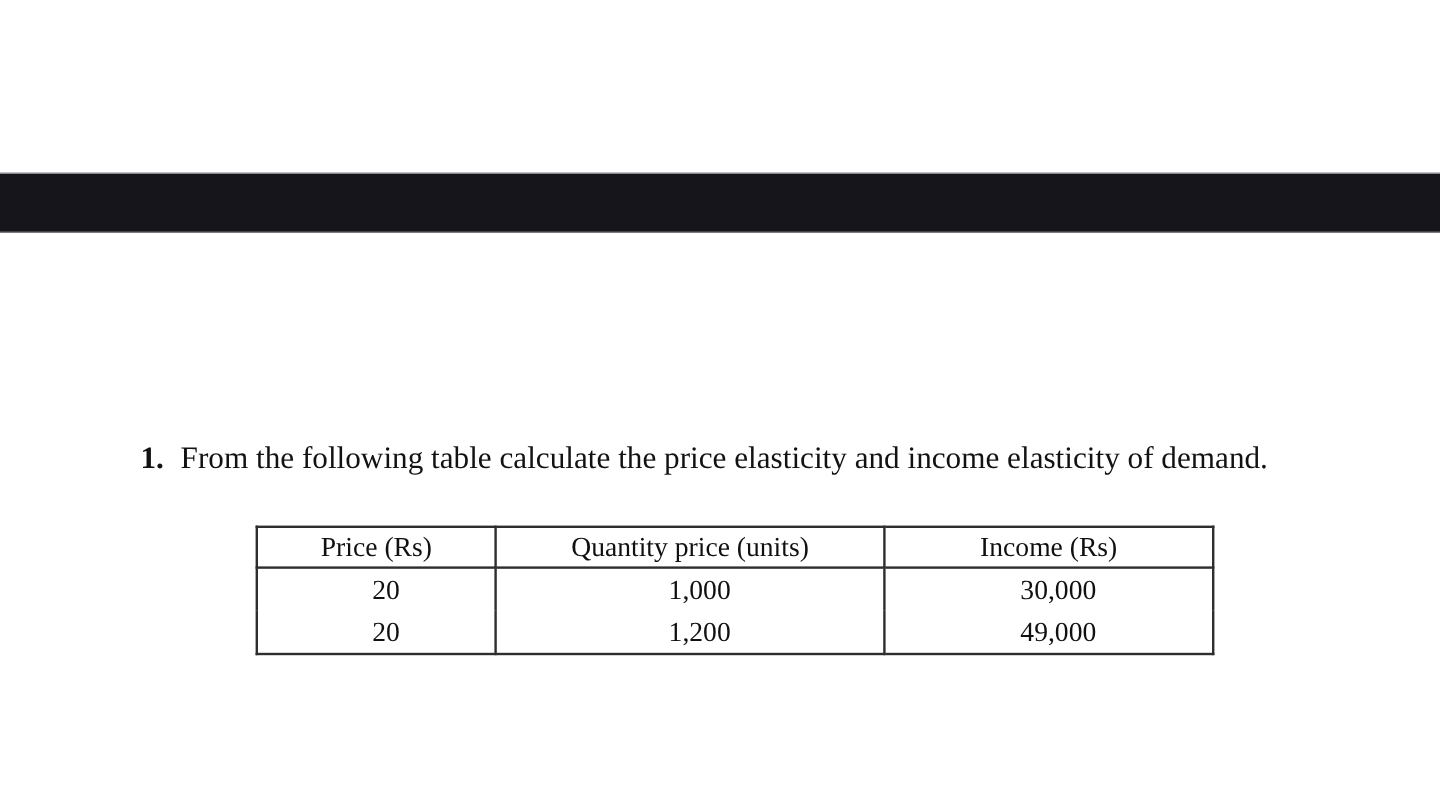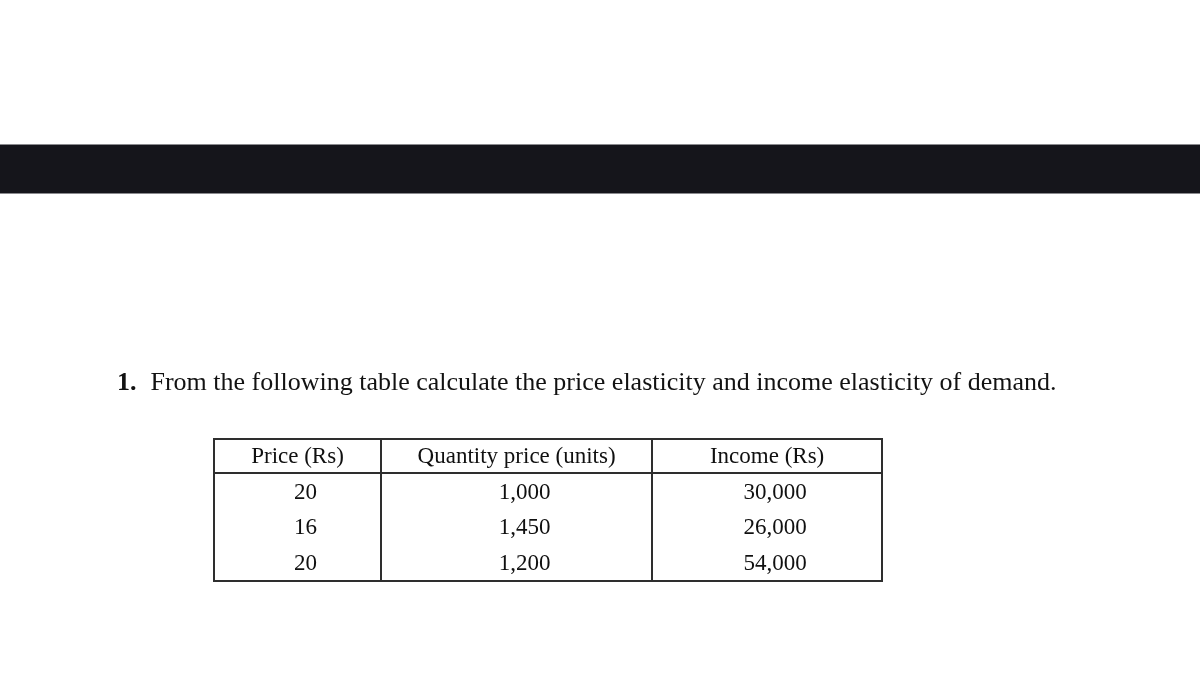--- a/index.html
+++ b/index.html
@@ -32,21 +32,21 @@
     margin-left: 10px;
   }
   .question .qnum {
     font-weight: bold;
     margin-right: 14px;
   }
   .data-table {
     position: absolute;
     left: 213px;
     top: 438px;
-    width: 670px;
+    width: 799px;
     border-collapse: collapse;
     font-size: 23px;
     color: #101010;
   }
   .data-table th, .data-table td {
     text-align: center;
     font-weight: normal;
     border-left: 2px solid #2e2e2e;
     border-right: 2px solid #2e2e2e;
     padding: 0;
@@ -88,25 +88,20 @@
           <th>Income (Rs)</th>
         </tr>
     </thead>
     <tbody>
         <tr>
           <td>20</td>
           <td>1,000</td>
           <td>30,000</td>
         </tr>
         <tr>
-          <td>16</td>
-          <td>1,450</td>
-          <td>26,000</td>
-        </tr>
-        <tr>
           <td>20</td>
           <td>1,200</td>
-          <td>54,000</td>
+          <td>49,000</td>
         </tr>
       </tbody>
   </table>
 
 </div>
 
 </body></html>

